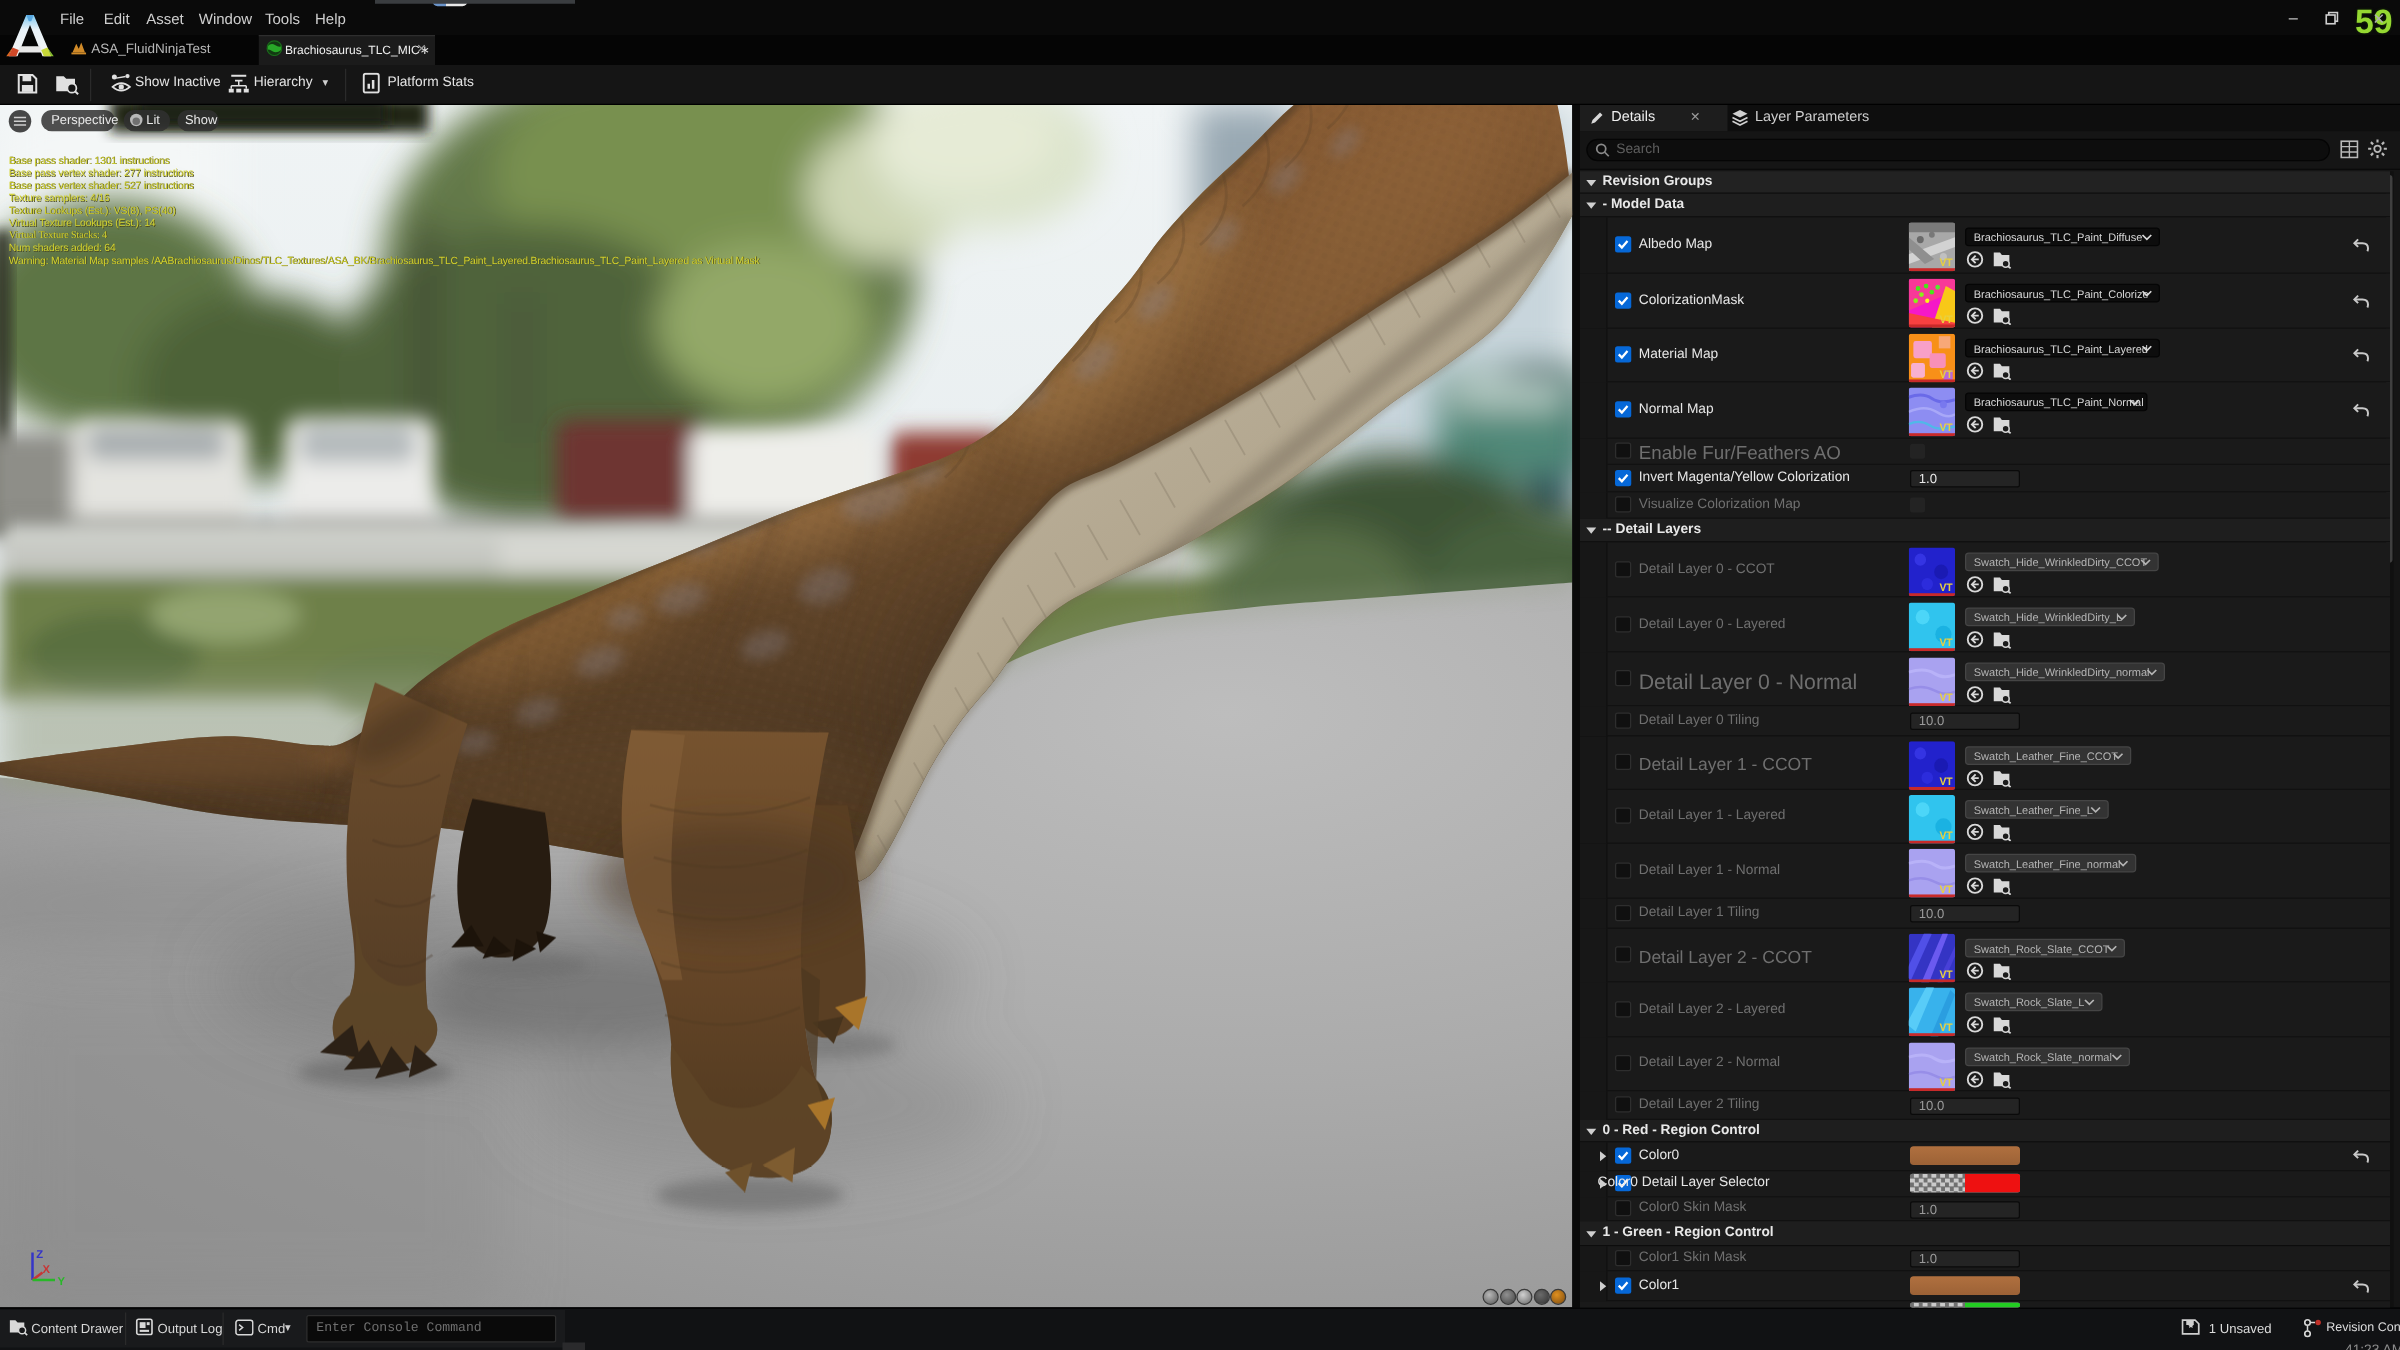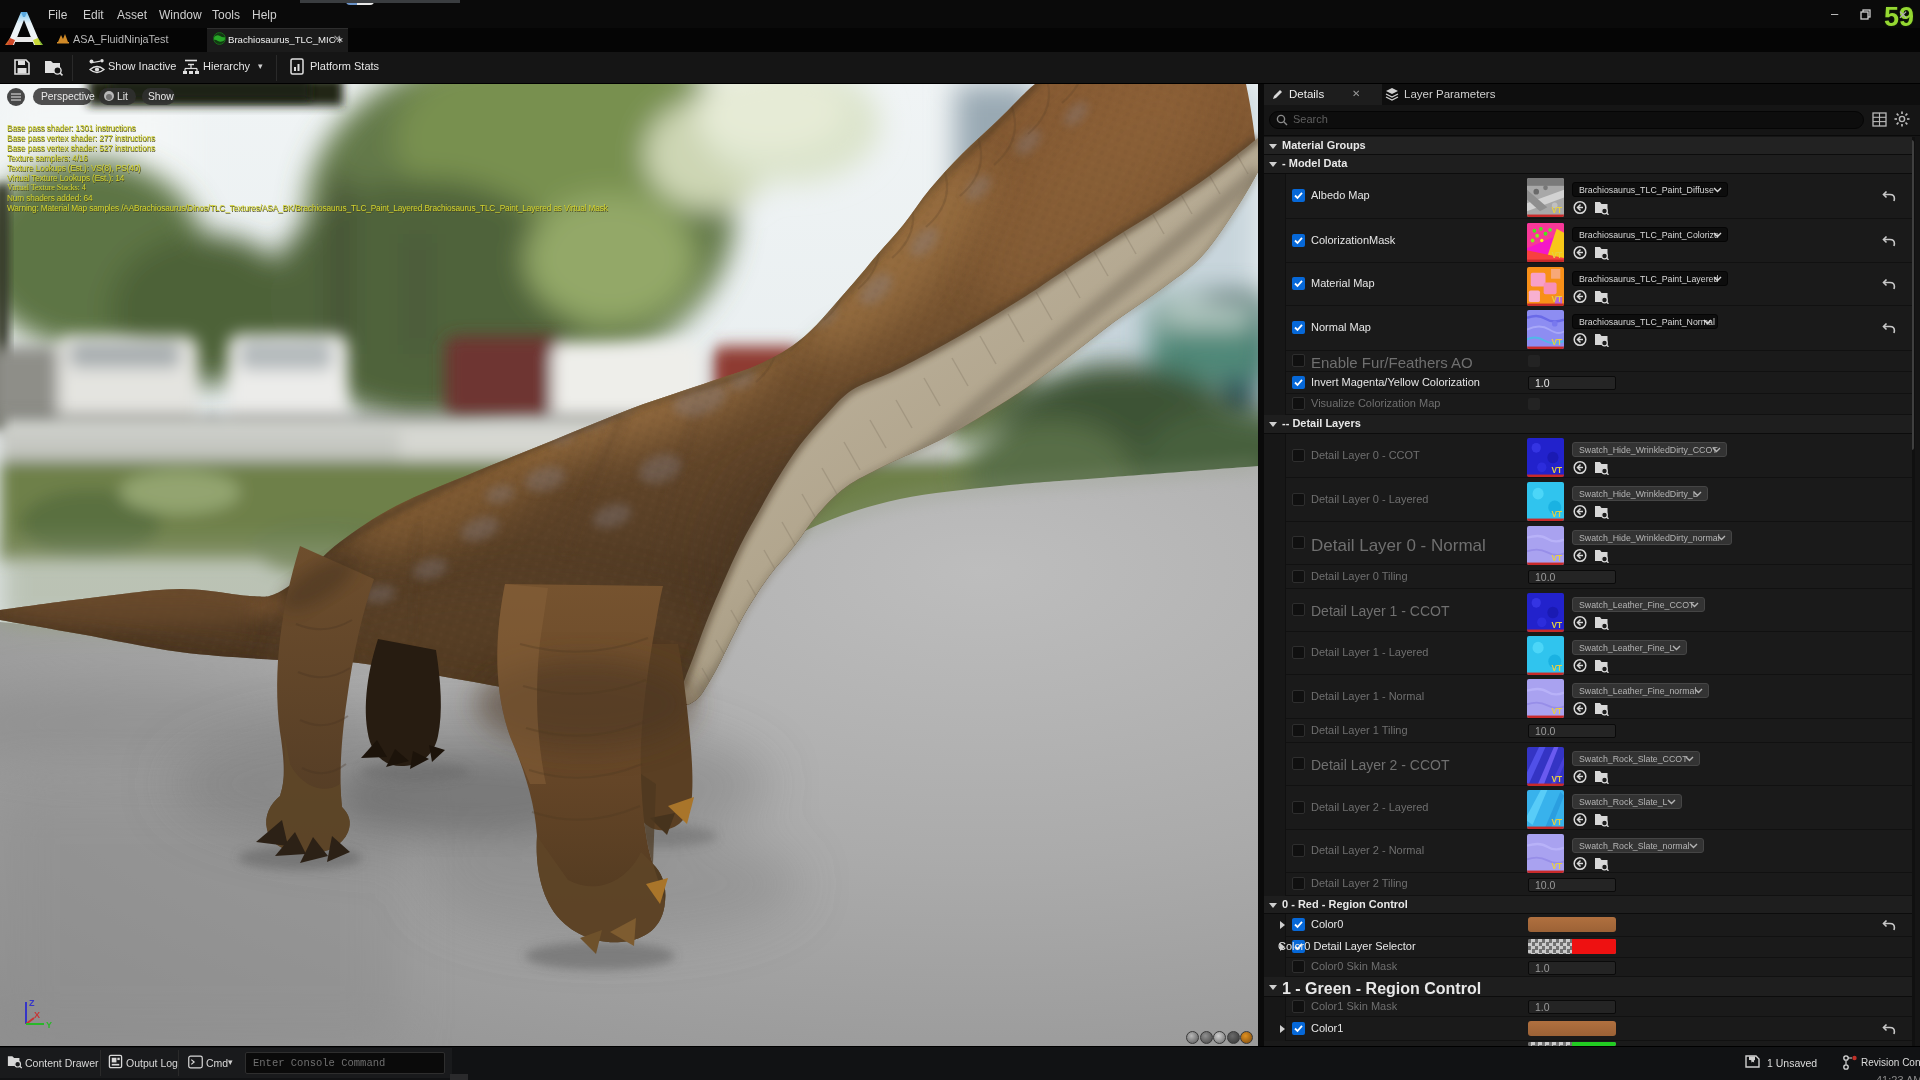--- a/index.html
+++ b/index.html
@@ -439,21 +439,21 @@
 <line x1="2.7" y1="13.3" x2="4.5" y2="11.5"></line>
         <line x1="11.5" y1="4.5" x2="13.3" y2="2.7"></line>
 </g>
     </svg>
 <div class="abs" style="left:1908px;top:137px;width:7px;height:909px;background:#101010;"></div>
 <div class="abs" style="left:1909px;top:140px;width:5px;height:310px;background:#3f3f3f;border-radius:3px;"></div>
 <div class="abs" style="left:1264px;top:137px;width:648px;height:18px;background:#222222;border-bottom:1px solid #0c0c0c;"></div>
     <svg class="abs" style="left:1268px;top:143px;" width="10" height="7" viewBox="0 0 10 7">
       <path d="M1 1 L5 6 L9 1 Z" fill="#cfcfcf"></path>
     </svg>
-    <div class="txt" style="left:1282px;top:139px;font-size:11px;font-weight:bold;color:#e8e8e8;">Material Groups</div>
+    <div class="txt" style="left:1282px;top:139px;font-size:11px;font-weight:bold;color:#e8e8e8;">Revision Groups</div>
 <div class="abs" style="left:1264px;top:155px;width:648px;height:19px;background:#1e1e1e;border-bottom:1px solid #0c0c0c;"></div>
     <svg class="abs" style="left:1268px;top:161px;" width="10" height="7" viewBox="0 0 10 7">
       <path d="M1 1 L5 6 L9 1 Z" fill="#cfcfcf"></path>
     </svg>
     <div class="txt" style="left:1282px;top:157px;font-size:11px;font-weight:bold;color:#e8e8e8;">- Model Data</div>
 <div class="abs" style="left:1264px;top:174px;width:648px;height:45px;background:#1a1a1a;border-bottom:1px solid #111;"></div>
     <div class="abs" style="left:1264px;top:174px;width:22px;height:45px;background:#171717;border-right:1px solid #101010;"></div>
     <div class="abs" style="left:1292px;top:189px;width:13px;height:13px;background:#0668d8;border-radius:2px;"></div>
     <svg class="abs" style="left:1292px;top:189px;" width="13" height="13" viewBox="0 0 13 13">
       <path d="M3 6.5 L5.5 9 L10 3.8" stroke="#fff" stroke-width="1.8" fill="none"></path>
@@ -891,21 +891,21 @@
 <div class="abs" style="left:1264px;top:958px;width:648px;height:19px;background:#1a1a1a;border-bottom:1px solid #111;"></div>
     <div class="abs" style="left:1264px;top:958px;width:22px;height:19px;background:#171717;border-right:1px solid #101010;"></div>
     <div class="abs" style="left:1292px;top:960px;width:13px;height:13px;background:#101010;border:1px solid #2e2e2e;border-radius:2px;"></div>
     <div class="txt" style="left:1311px;top:960px;font-size:11px;color:#6f6f6f;">Color0 Skin Mask</div>
     <div class="abs" style="left:1528px;top:961px;width:88px;height:14px;background:#242424;border:1px solid #0a0a0a;border-radius:2px;"></div>
     <div class="txt" style="left:1535px;top:962px;font-size:10.5px;color:#9a9a9a;">1.0</div>
 <div class="abs" style="left:1264px;top:977px;width:648px;height:20px;background:#1e1e1e;border-bottom:1px solid #0c0c0c;"></div>
     <svg class="abs" style="left:1268px;top:984px;" width="10" height="7" viewBox="0 0 10 7">
       <path d="M1 1 L5 6 L9 1 Z" fill="#cfcfcf"></path>
     </svg>
-    <div class="txt" style="left:1282px;top:980px;font-size:16px;font-weight:bold;color:#e8e8e8;">1 - Green - Region Control</div>
+    <div class="txt" style="left:1282px;top:980px;font-size:11px;font-weight:bold;color:#e8e8e8;">1 - Green - Region Control</div>
 <div class="abs" style="left:1264px;top:997px;width:648px;height:20px;background:#1a1a1a;border-bottom:1px solid #111;"></div>
     <div class="abs" style="left:1264px;top:997px;width:22px;height:20px;background:#171717;border-right:1px solid #101010;"></div>
     <div class="abs" style="left:1292px;top:1000px;width:13px;height:13px;background:#101010;border:1px solid #2e2e2e;border-radius:2px;"></div>
     <div class="txt" style="left:1311px;top:1000px;font-size:11px;color:#6f6f6f;">Color1 Skin Mask</div>
     <div class="abs" style="left:1528px;top:1000px;width:88px;height:14px;background:#242424;border:1px solid #0a0a0a;border-radius:2px;"></div>
     <div class="txt" style="left:1535px;top:1001px;font-size:10.5px;color:#9a9a9a;">1.0</div>
 <div class="abs" style="left:1264px;top:1017px;width:648px;height:24px;background:#1a1a1a;border-bottom:1px solid #111;"></div>
     <div class="abs" style="left:1264px;top:1017px;width:22px;height:24px;background:#171717;border-right:1px solid #101010;"></div>
     <div class="abs" style="left:1292px;top:1022px;width:13px;height:13px;background:#0668d8;border-radius:2px;"></div>
     <svg class="abs" style="left:1292px;top:1022px;" width="13" height="13" viewBox="0 0 13 13">

